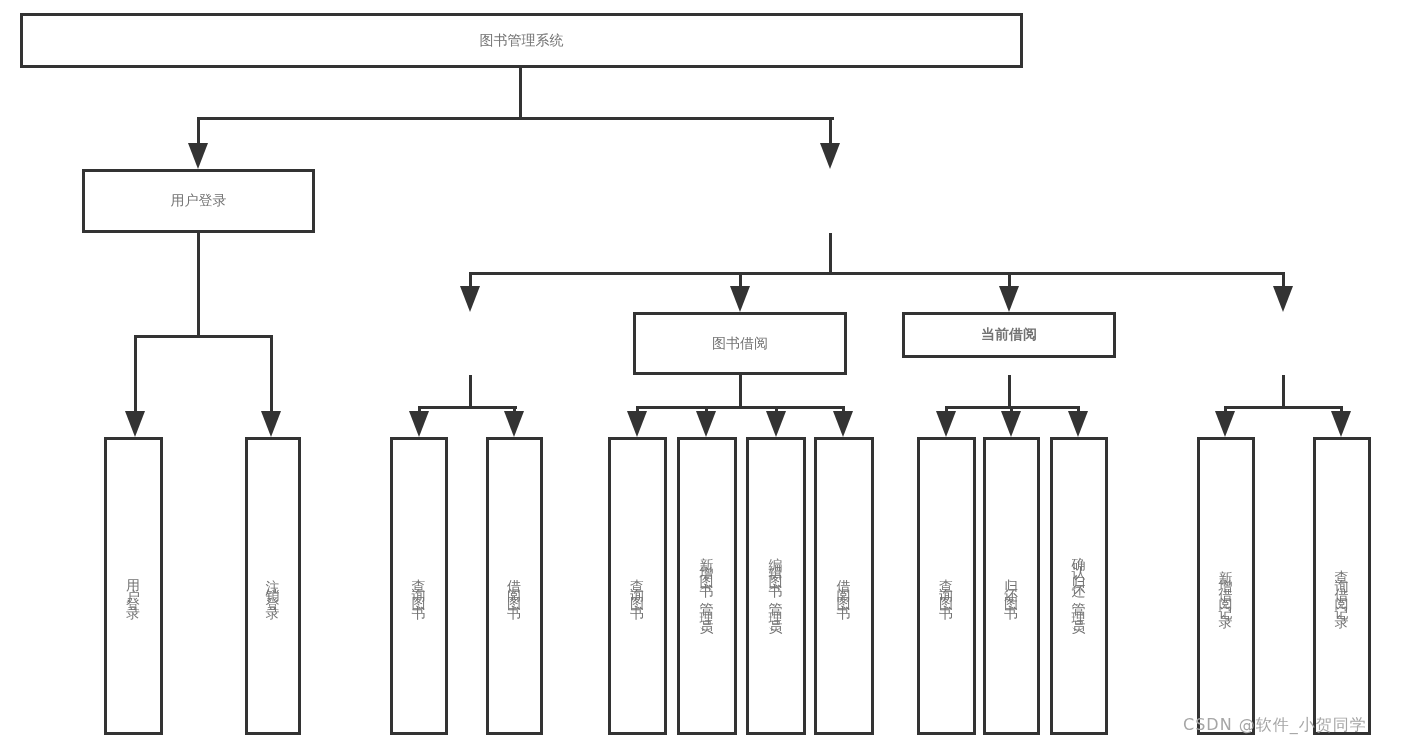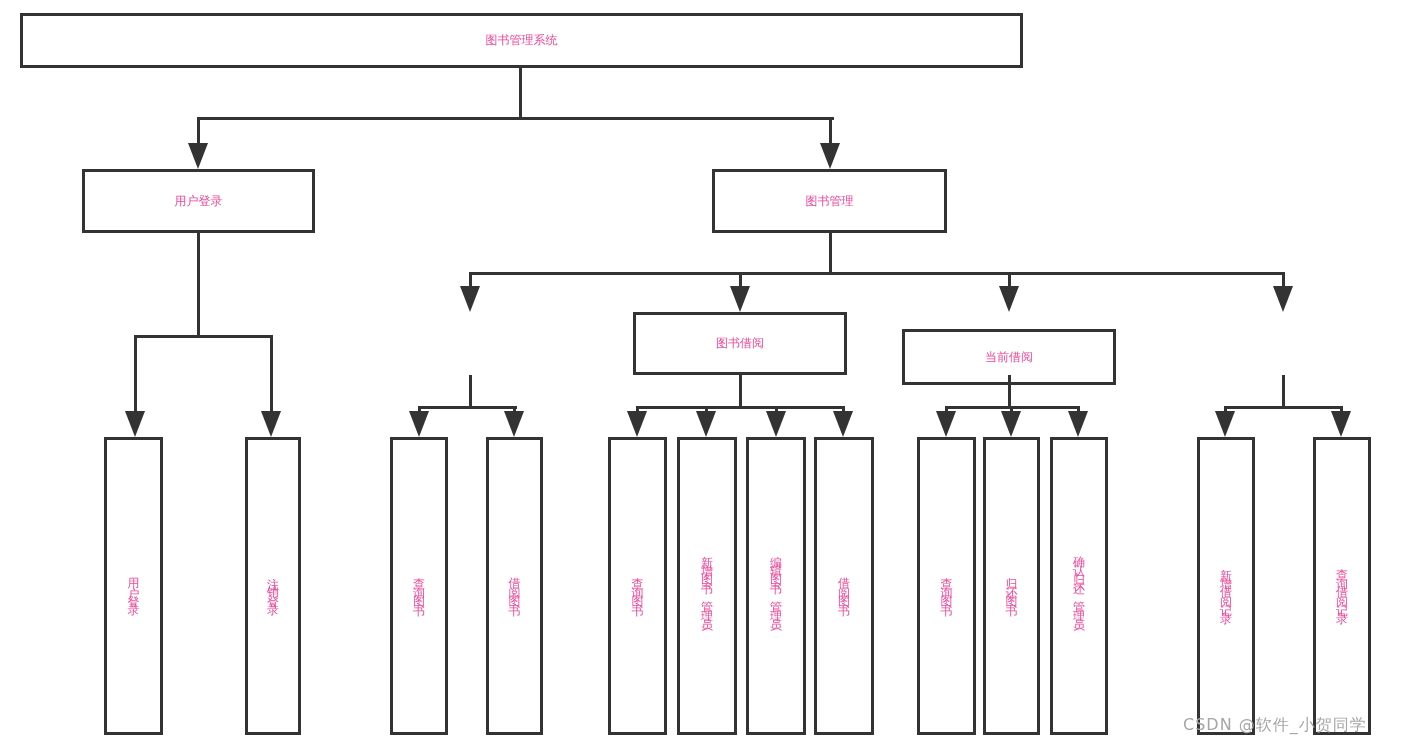--- a/index.html
+++ b/index.html
@@ -12,22 +12,22 @@
     overflow:hidden;
   }
   .node{
     position:absolute;
     background:#fff;
     border:3px solid #333;
     box-sizing:border-box;
     display:flex;
     align-items:center;
     justify-content:center;
-    font-size:12px;
-    color:#ec4899;
+    font-size:14px;
+    color:#737373;
   }
   .node .lbl{white-space:nowrap;}
   .node.vert .lbl{
     writing-mode:vertical-lr;
     text-orientation:mixed;
     letter-spacing:9px;
     line-height:1;
     white-space:normal;
   }
   .line{position:absolute;background:#333;}
@@ -60,23 +60,20 @@
   <div class="line" style="left:519px;top:68px;width:3px;height:52px;"></div>
   <div class="line" style="left:197px;top:117px;width:637px;height:3px;"></div>
   <div class="line" style="left:197px;top:117px;width:3px;height:30px;"></div>
   <div class="arrow" style="left:188px;top:143px;"></div>
   <div class="line" style="left:829px;top:117px;width:3px;height:30px;"></div>
   <div class="arrow" style="left:820px;top:143px;"></div>
 
   <div class="node" style="left:82px;top:169px;width:233px;height:64px;">
     <span class="lbl">用户登录</span>
   </div>
-  <div class="node" style="left:712px;top:169px;width:235px;height:64px;">
-    <span class="lbl">图书管理</span>
-  </div>
 
   <div class="line" style="left:197px;top:233px;width:3px;height:105px;"></div>
   <div class="line" style="left:134px;top:335px;width:139px;height:3px;"></div>
   <div class="line" style="left:134px;top:335px;width:3px;height:80px;"></div>
   <div class="arrow" style="left:125px;top:411px;"></div>
   <div class="line" style="left:270px;top:335px;width:3px;height:80px;"></div>
   <div class="arrow" style="left:261px;top:411px;"></div>
 
   <div class="node vert" style="left:104px;top:437px;width:59px;height:298px;">
     <span class="lbl">用户登录</span>
@@ -92,21 +89,21 @@
   <div class="line" style="left:739px;top:272px;width:3px;height:18px;"></div>
   <div class="arrow" style="left:730px;top:286px;"></div>
   <div class="line" style="left:1008px;top:272px;width:3px;height:18px;"></div>
   <div class="arrow" style="left:999px;top:286px;"></div>
   <div class="line" style="left:1282px;top:272px;width:3px;height:18px;"></div>
   <div class="arrow" style="left:1273px;top:286px;"></div>
 
   <div class="node" style="left:633px;top:312px;width:214px;height:63px;">
     <span class="lbl">图书借阅</span>
   </div>
-  <div class="node" style="left:902px;top:329px;width:214px;height:56px;">
+  <div class="node" style="left:902px;top:312px;width:214px;height:46px;font-weight:bold;">
     <span class="lbl">当前借阅</span>
   </div>
 
   <div class="line" style="left:469px;top:375px;width:3px;height:33px;"></div>
   <div class="line" style="left:418px;top:406px;width:99px;height:3px;"></div>
   <div class="line" style="left:418px;top:406px;width:3px;height:9px;"></div>
   <div class="arrow" style="left:409px;top:411px;"></div>
   <div class="line" style="left:513px;top:406px;width:3px;height:9px;"></div>
   <div class="arrow" style="left:504px;top:411px;"></div>
 

